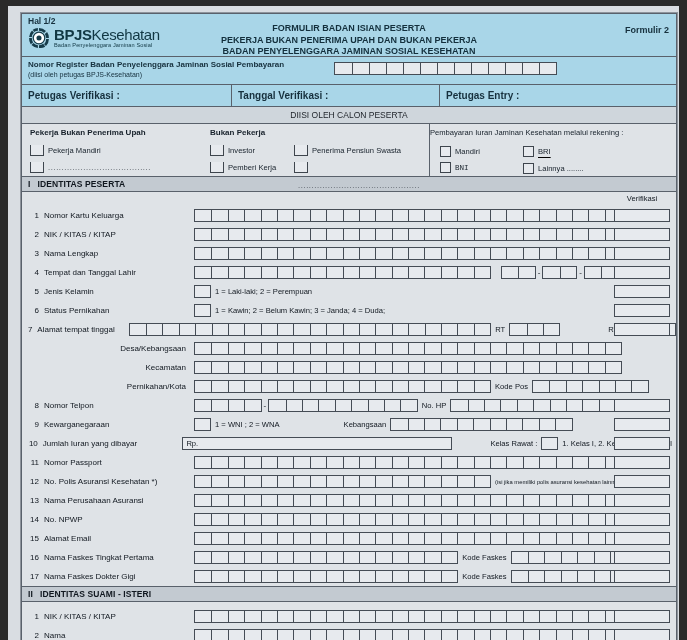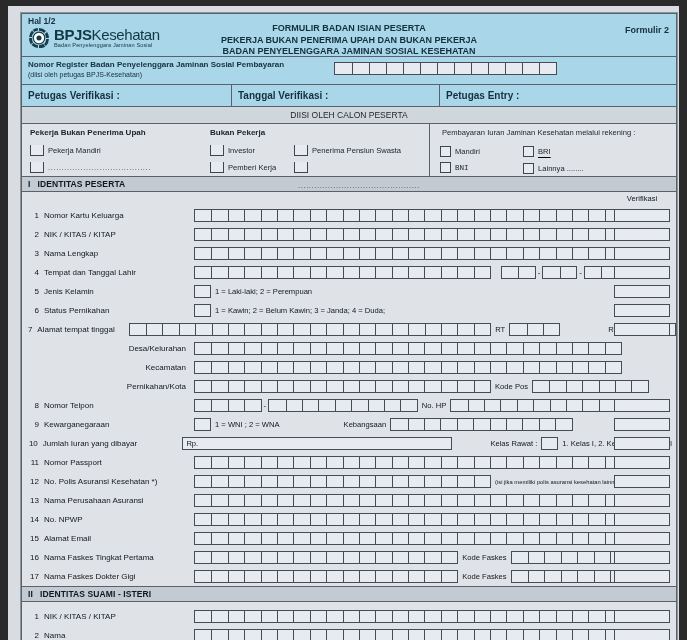--- a/index.html
+++ b/index.html
@@ -245,21 +245,21 @@
 
         <div class="abs" style="left:272px; top:17px;">
           <span class="cbox"></span><span class="cblabel">Penerima Pensiun Swasta</span>
         </div>
         <div class="abs" style="left:272px; top:34px;">
           <span class="cbox"></span><span class="dots">.............................................</span>
         </div>
       </div>
 
       <div class="cbR">
-        <div class="abs" style="left:12px; top:4px; font-size:7.6px; color:#16202a;">Pembayaran Iuran Jaminan Kesehatan melalui rekening :</div>
+        <div class="abs" style="left:0; top:4px; font-size:7.6px; color:#16202a;">Pembayaran Iuran Jaminan Kesehatan melalui rekening :</div>
         <div class="abs" style="left:10px; top:18px;">
           <span class="cbox-full"></span><span class="cblabel">Mandiri</span>
         </div>
         <div class="abs" style="left:93px; top:18px;text-decoration:underline;">
           <span class="cbox-full"></span><span class="cblabel">BRI</span>
         </div>
         <div class="abs" style="left:10px; top:35px;font-family:Liberation Mono, monospace;">
           <span class="cbox-full"></span><span class="cblabel">BNI</span>
         </div>
         <div class="abs" style="left:93px; top:35px;">
@@ -480,21 +480,21 @@
             <div class="comb">
               <div class="c" style="width: 16.4px;"></div>
               <div class="c" style="width: 16.4px;"></div>
               <div class="c" style="width: 16.4px;"></div>
             </div>
           </div>
           <div class="vbox"></div>
         </div>
         <div class="frow">
           <div class="fnum"></div>
-          <div class="flabel l-right">Desa/Kelurahan</div>
+          <div class="flabel l-right">Desa/Kebangsaan</div>
           <div class="fbody">
             <div class="comb">
               <div class="c" style="width: 16.4px;"></div>
               <div class="c" style="width: 16.4px;"></div>
               <div class="c" style="width: 16.4px;"></div>
               <div class="c" style="width: 16.4px;"></div>
               <div class="c" style="width: 16.4px;"></div>
               <div class="c" style="width: 16.4px;"></div>
               <div class="c" style="width: 16.4px;"></div>
               <div class="c" style="width: 16.4px;"></div>

